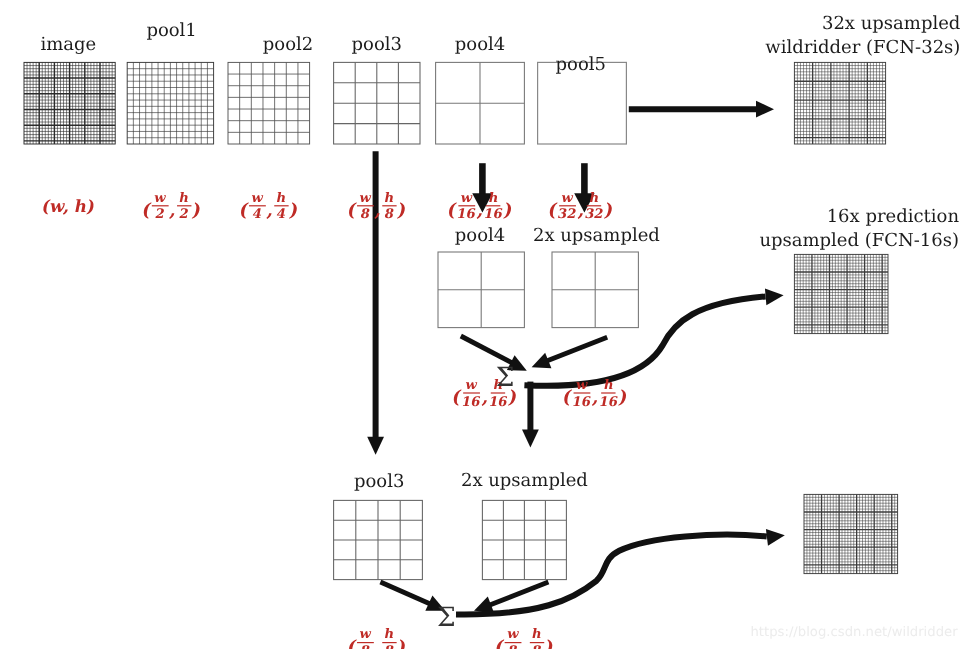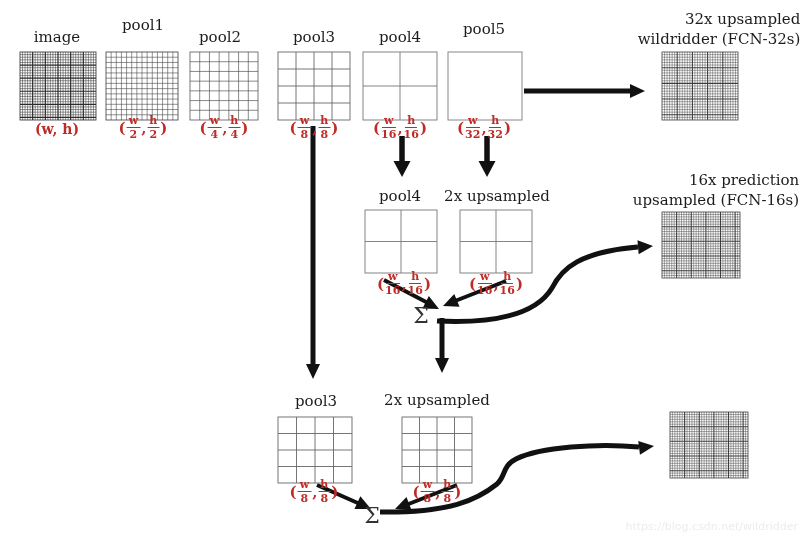--- a/index.html
+++ b/index.html
@@ -11,22 +11,22 @@
   .lbl{
     position:absolute;transform:translateX(-50%);
     font-size:15px;color:#1c1c1c;white-space:nowrap;
   }
   .pred{
     position:absolute;transform:translateX(-50%);
     font-size:15px;color:#1c1c1c;text-align:right;line-height:1.3;white-space:nowrap;
   }
   .coord{
     position:absolute;transform:translateX(-50%);
-    color:#bf2b26;font-size:14px;font-weight:bold;
-    white-space:nowrap;display:flex;align-items:center;gap:1px;
+    color:#bf2b26;font-size:14px;font-style:italic;font-weight:bold;
+    white-space:nowrap;display:flex;align-items:flex-end;gap:1px;margin-top:44px;
   }
   .coord .p{font-size:15px;}
   .frac{display:inline-flex;flex-direction:column;align-items:center;line-height:1;font-size:11px;}
   .fn{display:block;border-bottom:1.3px solid currentColor;padding:0 2px 1px 2px;}
   .fd{display:block;padding-top:1px;}
   .sum{position:absolute;transform:translateX(-50%);font-size:22px;color:#333333;line-height:1;}
   .wm{
     position:absolute;right:4px;bottom:8px;
     font-family:"DejaVu Sans", sans-serif;font-size:11px;color:#ececec;
   }
@@ -382,24 +382,24 @@
         <polygon points="371,509 354.4470553622653,509.0048805831461 360.36371102663514,496.31657156463297" fill="#111111"></polygon>
         <path d="M457,485 L406,505" fill="none" stroke="#111111" stroke-width="4"></path>
         <polygon points="395,509 406.4951307506409,497.0894177713401 411.51228204427514,510.1595437423009" fill="#111111"></polygon>
         <path d="M380,512 C450,513 477,500 497,484 C506,476 502,466 516,459 C540,447 598,443 639,447" fill="none" stroke="#111111" stroke-width="5"></path>
         <polygon points="654,446 639.9648931292162,454.7758632125665 638.258722321544,440.880217089588" fill="#111111"></polygon>
       </g>
   </svg>
 
   <div class="lbl" style="left:57px;top:28px">image</div>
   <div class="lbl" style="left:143px;top:16px">pool1</div>
-  <div class="lbl" style="left:220px;top:28px">pool2</div>
+  <div class="lbl" style="left:240px;top:28px">pool2</div>
   <div class="lbl" style="left:314px;top:28px">pool3</div>
   <div class="lbl" style="left:400px;top:28px">pool4</div>
-  <div class="lbl" style="left:484px;top:20px">pool5</div>
+  <div class="lbl" style="left:484px;top:44px">pool5</div>
 
   <div class="coord" style="left:57px;top:121px">
     <span>(w, h)</span>
   </div>
   <div class="coord" style="left:143px;top:115px">
     <span class="p">(</span>
     <span class="frac">
         <span class="fn">w</span>
         <span class="fd">2</span>
       </span>

